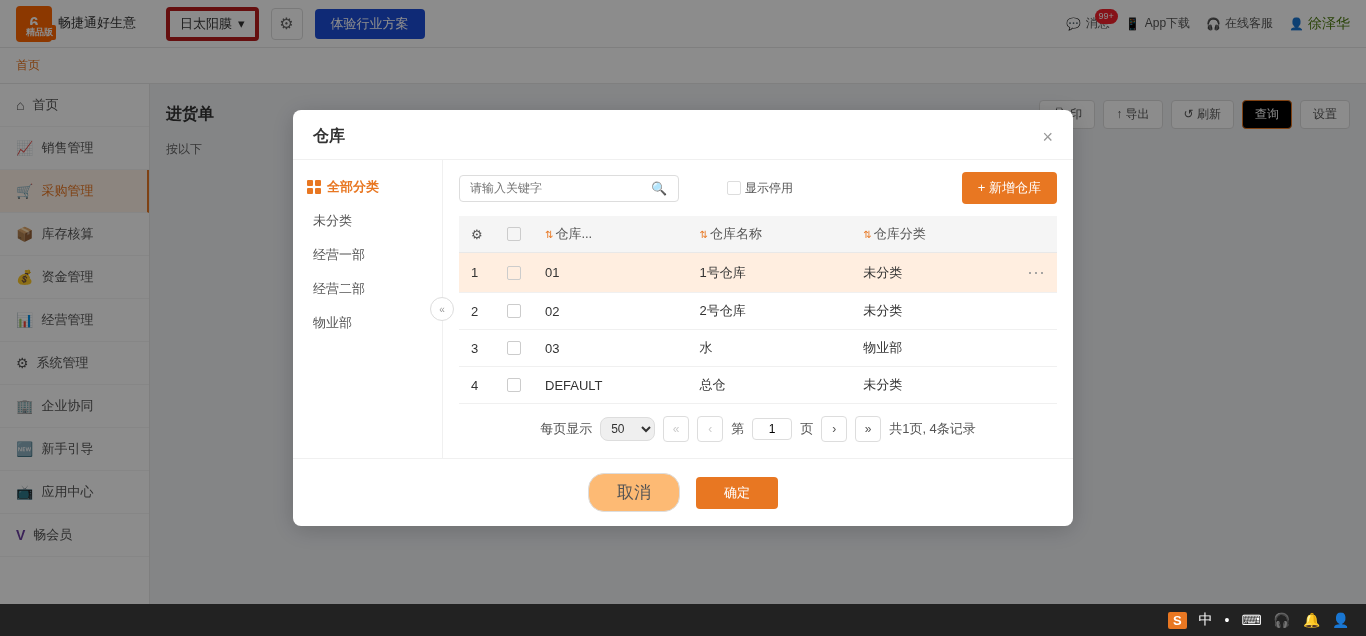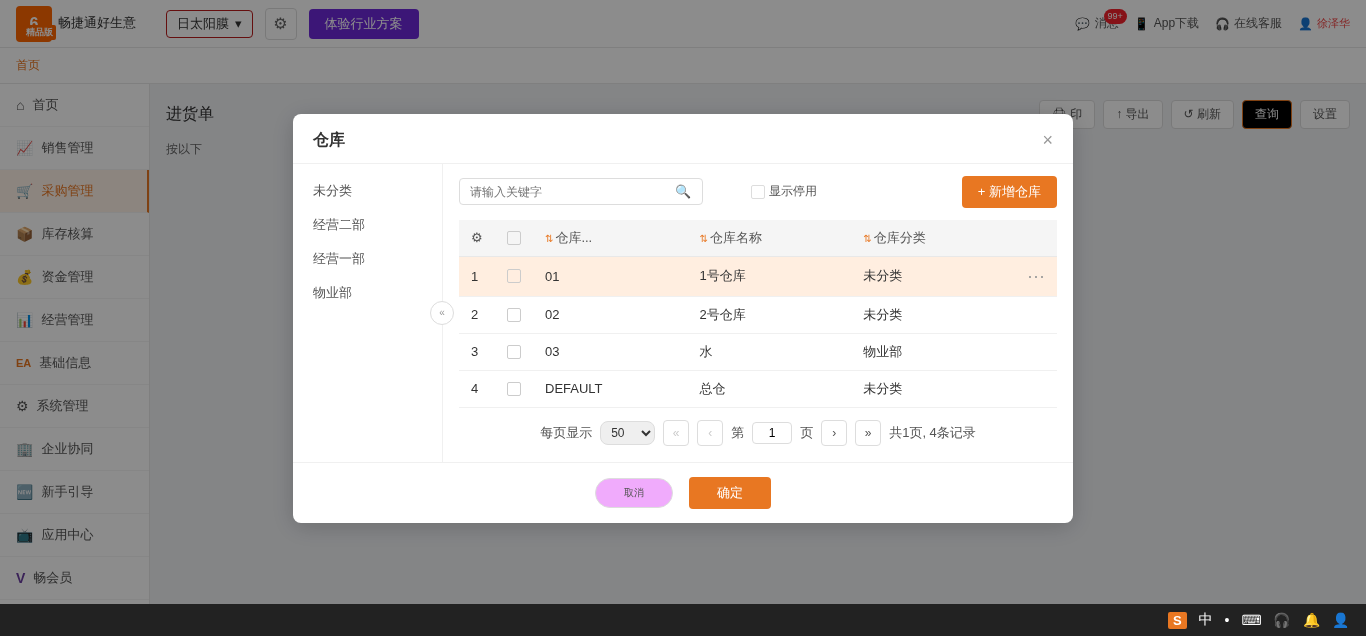--- a/index.html
+++ b/index.html
@@ -42,37 +42,37 @@
     .logo-text { font-size: 13px; color: #333; line-height: 1.3; }
 
     .header-mid {
       flex: 1;
       display: flex;
       align-items: center;
       gap: 12px;
     }
     .store-selector {
       display: flex; align-items: center;
-      border: 1px solid #b91c1c; border-radius: 4px;
+      border: 4px solid #b91c1c; border-radius: 4px;
       padding: 4px 10px;
       cursor: pointer;
       font-size: 13px;
       color: #333;
       gap: 6px;
     }
     .gear-btn {
       width: 32px; height: 32px;
       display: flex; align-items: center; justify-content: center;
       border: 1px solid #ddd; border-radius: 4px;
       cursor: pointer;
       color: #666;
       font-size: 16px;
     }
     .trial-btn {
-      background: #6d28d9;
+      background: #1d4ed8;
       color: #fff;
       border: none;
       border-radius: 4px;
       padding: 6px 16px;
       cursor: pointer;
       font-size: 13px;
       text-align: center;
     }
 
     .header-right {
@@ -87,21 +87,21 @@
       position: absolute;
       top: -6px; right: -8px;
       background: #f5222d;
       color: #fff;
       font-size: 9px;
       padding: 1px 4px;
       border-radius: 8px;
       line-height: 1.4;
     }
     .user-name {
-      color: #ef4444; font-size: 11px; cursor: pointer;
+      color: #4d7c0f; font-size: 14px; cursor: pointer;
     }
 
     
     .breadcrumb-bar {
       height: 36px;
       background: #fff;
       display: flex;
       align-items: center;
       padding: 0 16px;
       border-bottom: 1px solid #e8e8e8;
@@ -147,21 +147,21 @@
       padding: 16px;
       overflow: auto;
       position: relative;
     }
 
     
     .page-title-row {
       display: flex; align-items: center; justify-content: space-between;
       margin-bottom: 12px;
     }
-    .page-title { font-size: 16px; font-weight: normal; color: #333; }
+    .page-title { font-size: 16px; font-weight: bold; color: #333; }
     .action-bar {
       display: flex; gap: 8px; align-items: center;
     }
     .action-btn {
       display: flex; align-items: center; gap: 4px;
       padding: 5px 12px; border: 1px solid #ddd;
       border-radius: 4px; cursor: pointer; font-size: 12px;
       background: #fff; color: #555;
     }
     .action-btn.primary {
@@ -277,21 +277,21 @@
       display: flex;
       align-items: center;
       justify-content: space-between;
       margin-bottom: 12px;
     }
     .search-box {
       display: flex; align-items: center;
       border: 1px solid #ddd; border-radius: 4px;
       padding: 5px 10px;
       gap: 6px;
-      width: 244px;
+      width: 220px;
     }
     .search-box input {
       border: none; outline: none;
       font-size: 12px; color: #333;
       flex: 1;
       background: transparent;
     }
     .show-disabled {
       display: flex; align-items: center; gap: 4px;
       font-size: 12px; color: #555; margin-left: 36px;
@@ -394,24 +394,24 @@
       align-items: center;
       justify-content: center;
       padding: 14px 20px;
       border-top: 1px solid #f0f0f0;
       gap: 16px;
     }
     .cancel-btn {
       padding: 7px 28px;
       border: 1px solid #ddd;
       border-radius: 16px;
-      background: #f0abfc;
+      background: #fdba74;
       color: #555;
       cursor: pointer;
-      font-size: 10px;
+      font-size: 17px;
     }
     .confirm-btn {
       padding: 7px 28px;
       border: none;
       border-radius: 4px;
       background: #e87722;
       color: #fff;
       cursor: pointer;
       font-size: 13px;
     }
@@ -511,24 +511,20 @@
       <span class="sidebar-icon">📦</span>
       <span>库存核算</span>
     </div>
     <div class="sidebar-item">
       <span class="sidebar-icon">💰</span>
       <span>资金管理</span>
     </div>
     <div class="sidebar-item">
       <span class="sidebar-icon">📊</span>
       <span>经营管理</span>
-    </div>
-    <div class="sidebar-item">
-      <span class="sidebar-icon" style="font-style:normal;font-size:11px;font-weight:bold;color:#e87722;">EA</span>
-      <span>基础信息</span>
     </div>
     <div class="sidebar-item">
       <span class="sidebar-icon">⚙</span>
       <span>系统管理</span>
     </div>
     <div class="sidebar-item">
       <span class="sidebar-icon">🏢</span>
       <span>企业协同</span>
     </div>
     <div class="sidebar-item">
@@ -566,23 +562,32 @@
   <div class="modal">
 
     <div class="modal-header">
       <span class="modal-title">仓库</span>
       <span class="modal-close">×</span>
     </div>
 
     <div class="modal-body">
 
       <div class="category-panel">
+        <div class="cat-header">
+          <span class="grid-icon">
+            <span></span>
+              <span></span>
+              <span></span>
+              <span></span>
+          </span>
+          <span>全部分类</span>
+        </div>
         <div class="cat-item">未分类</div>
+        <div class="cat-item">经营一部</div>
         <div class="cat-item">经营二部</div>
-        <div class="cat-item">经营一部</div>
         <div class="cat-item">物业部</div>
         <div class="collapse-btn">«</div>
       </div>
 
       <div class="table-panel">
 
         <div class="table-toolbar">
           <div style="display:flex;align-items:center;gap:12px;">
             <div class="search-box">
               <input type="text" placeholder="请输入关键字" style="">

